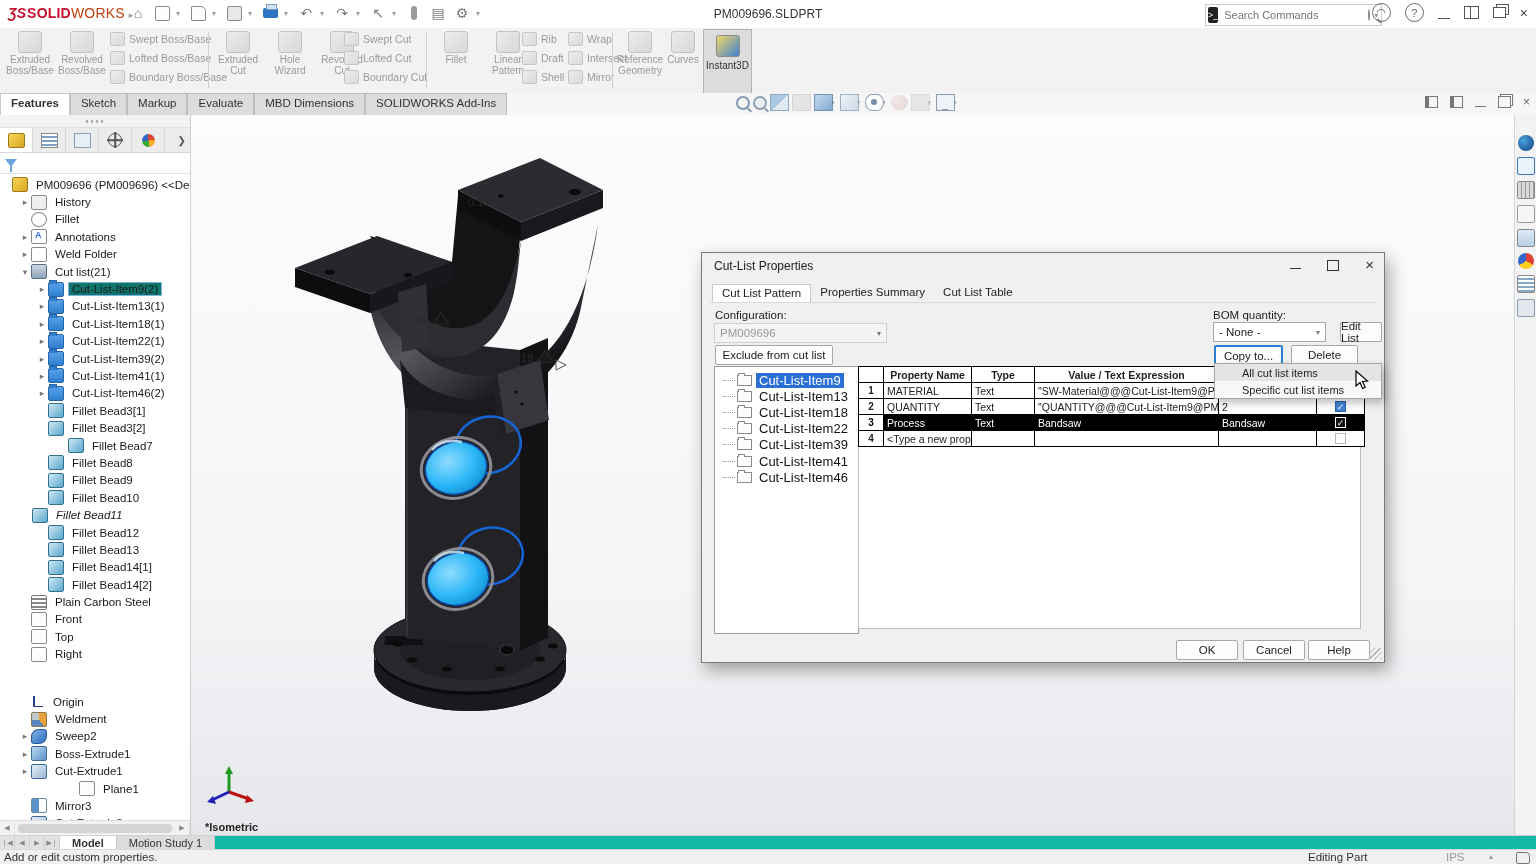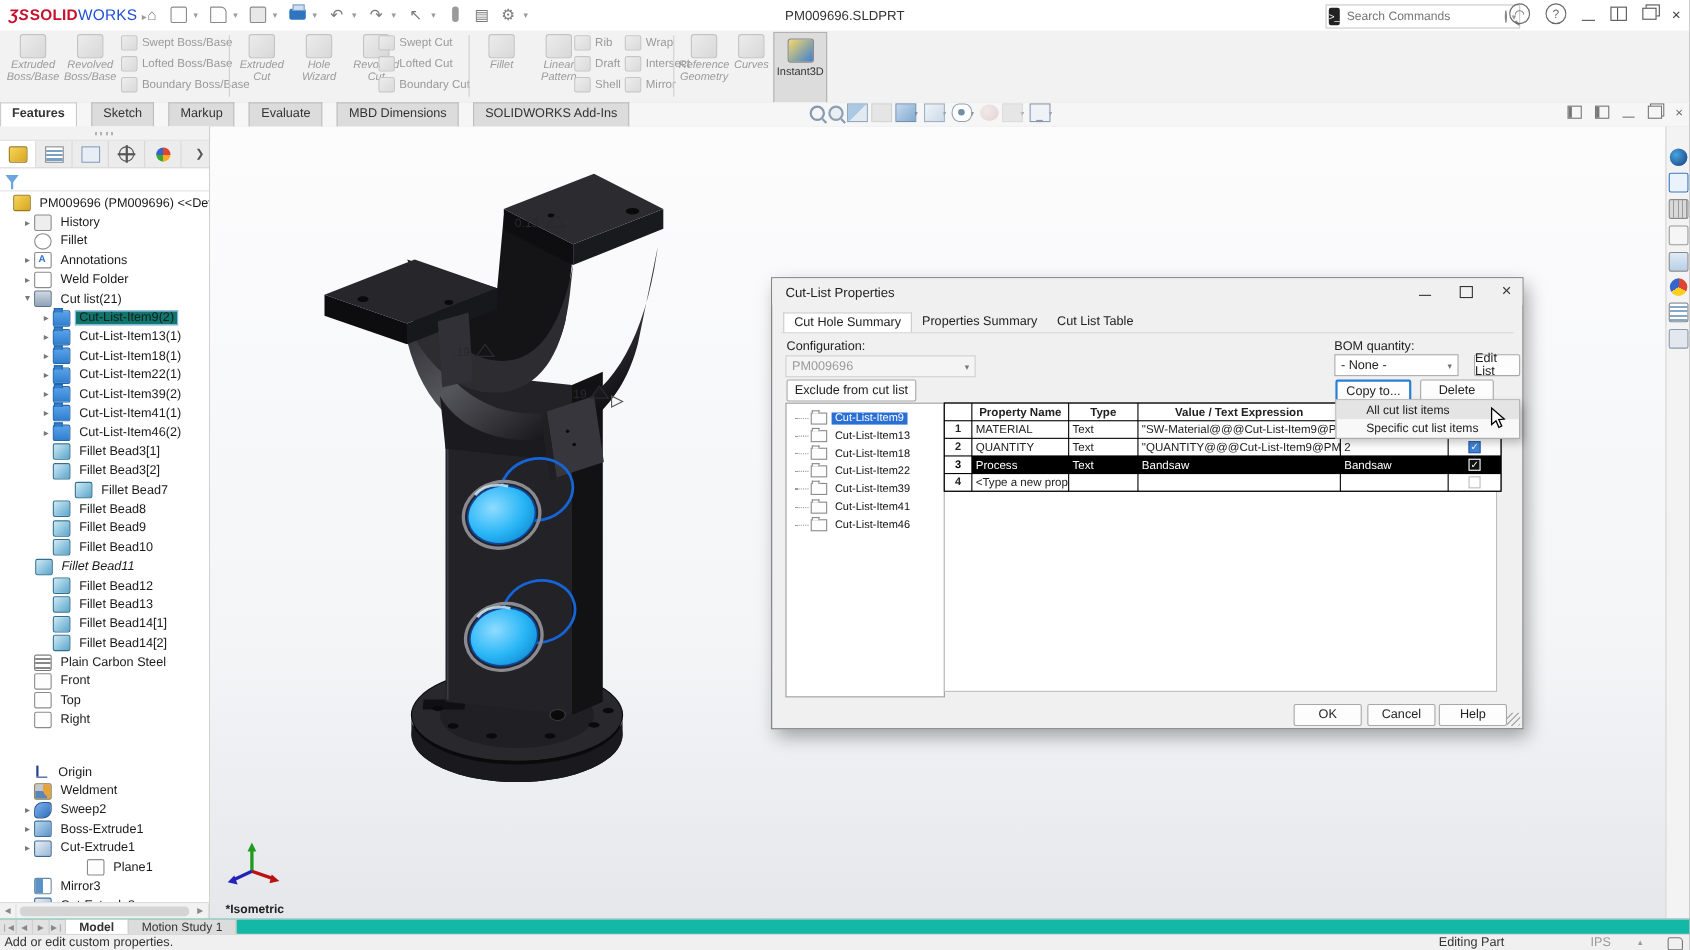--- a/index.html
+++ b/index.html
@@ -3,21 +3,21 @@
 <meta charset="utf-8">
 <style>
   html,body{margin:0;padding:0;background:#888;}
   .app{position:relative;width:1536px;height:864px;overflow:hidden;background:#fff;
        font-family:"Liberation Sans","DejaVu Sans",sans-serif;color:#222;}
 
   
   #titlebar{position:absolute;left:0;top:0;width:1536px;height:28px;background:#fff;border-bottom:1px solid #e3e3e3;}
   .sw-logo{position:absolute;left:8px;top:5px;font-size:14px;font-weight:bold;color:#c8102e;letter-spacing:.2px;}
   .sw-logo .lt{color:#c8102e;font-style:italic;}
-  .sw-logo .works{color:#1d4ed8;font-weight:normal;}
+  .sw-logo .works{color:#c2410c;font-weight:normal;}
   .qbar{position:absolute;left:128px;top:3px;display:flex;align-items:center;gap:4px;}
   .qbtn{display:inline-flex;align-items:center;justify-content:center;width:20px;height:20px;color:#7a7a7a;font-size:14px;}
   .qcaret{color:#9a9a9a;font-size:8px;width:8px;}
   .ic-box{display:inline-block;width:13px;height:13px;border:1.5px solid #8a8a8a;border-radius:2px;background:#fdfdfd;}
   .ic-print{display:inline-block;width:15px;height:10px;background:#2f74c0;border-radius:2px;position:relative;}
   .ic-print:before{content:"";position:absolute;left:3px;top:-4px;width:9px;height:4px;background:#cfe0f2;border:1px solid #7a9cc0;}
   .ic-pill{display:inline-block;width:6px;height:14px;border-radius:3px;background:#9a9a9a;}
   .doc-title{position:absolute;left:0;right:0;top:7px;text-align:center;font-size:12px;color:#333;pointer-events:none;}
   .searchbox{position:absolute;left:1205px;top:4px;width:175px;height:20px;border:1px solid #c9c9c9;background:#fff;display:flex;align-items:center;}
   .search-chip{width:16px;height:16px;background:#222;color:#fff;font-size:9px;display:flex;align-items:center;justify-content:center;margin:0 4px 0 2px;border-radius:2px;}
@@ -29,36 +29,36 @@
   .win-min{width:12px;height:12px;border-bottom:1.5px solid #555;}
   .win-split{width:13px;height:11px;border:1.5px solid #555;position:relative;}
   .win-split:before{content:"";position:absolute;left:5px;top:0;bottom:0;width:1.5px;background:#555;}
   .win-casc{width:11px;height:9px;border:1.5px solid #555;position:relative;background:#fff;box-shadow:3px -3px 0 -1px #fff,3px -3px 0 0 #555;}
   .win-x{font-size:14px;color:#444;line-height:10px;}
 
   
   #ribbon{position:absolute;left:0;top:28px;width:1536px;height:65px;background:#f2f2f2;border-bottom:1px solid #d5d5d5;}
   .rgroup{position:absolute;top:0;height:64px;}
   .rsep{position:absolute;top:4px;width:1px;height:56px;background:#d0d0d0;}
-  .rbig{display:flex;font-style:italic;}
+  .rbig{display:flex;}
   .bigbtn{width:50px;padding:3px 1px 0 1px;display:flex;flex-direction:column;align-items:center;gap:1px;}
   .bicon{width:22px;height:20px;border:1px solid #c3c3c3;border-radius:3px;background:linear-gradient(135deg,#ececec,#d8d8d8);}
   .blabel{font-size:10px;line-height:11px;color:#9a9a9a;text-align:center;}
   .rsmall{position:absolute;top:3px;display:flex;flex-direction:column;gap:3px;}
   .smallbtn{display:flex;align-items:center;height:16px;gap:4px;}
   .sicon{width:13px;height:12px;border:1px solid #c6c6c6;border-radius:2px;background:linear-gradient(135deg,#ededed,#dadada);flex:none;}
   .slabel{font-size:10.5px;color:#9a9a9a;white-space:nowrap;}
   .rib-caret{position:absolute;top:76px;font-size:8px;color:#a0a0a0;}
   #instant3d{position:absolute;left:703px;top:1px;width:47px;height:62px;background:#dcdcdc;border:1px solid #b2b2b2;display:flex;flex-direction:column;align-items:center;padding-top:5px;gap:3px;}
   #instant3d .bicon{background:linear-gradient(135deg,#f5d96a,#3f7fd0);border-color:#8a8a8a;}
   #instant3d .blabel{color:#333;}
 
   
   #tabstrip{position:absolute;left:0;top:93px;width:1536px;height:22px;background:#f6f6f7;border-bottom:1px solid #dadada;}
-  .dtabs{position:absolute;left:0;top:0;display:flex;height:34px;gap:13px;}
+  .dtabs{position:absolute;left:0;top:0;display:flex;height:34px;}
   .dtab{padding:3px 10px 0 10px;font-size:11.5px;color:#333;background:#dcdcdc;border:1px solid #bdbdbd;border-bottom:none;}
   .dtab.active{background:#fff;font-weight:bold;border-color:#c9c9c9;}
   .hud{position:absolute;left:736px;top:1px;display:flex;align-items:center;gap:5px;}
   .hicon{width:17px;height:15px;position:relative;opacity:.85;}
   .hcaret{font-size:7px;color:#9a9a9a;margin-left:-2px;}
   .hic-zoom-fit,.hic-zoom-area{border:2px solid #6f8aa5;border-radius:50%;width:10px;height:10px;}
   .hic-zoom-fit:after,.hic-zoom-area:after{content:"";position:absolute;width:5px;height:2px;background:#6f8aa5;transform:rotate(45deg);left:9px;top:11px;}
   .hic-zoom-area{border-color:#7d93a8;background:#e8eef4;}
   .hic-section-view{background:linear-gradient(135deg,#9ec2e0 50%,#dfe8f0 50%);border:1px solid #7f9ab3;}
   .hic-previous-view{background:#e3e3e3;border:1px solid #cfcfcf;}
@@ -173,21 +173,21 @@
   .combo{position:absolute;height:18px;background:#fff;border:1px solid #a8a8a8;display:flex;align-items:center;padding-left:5px;font-size:11.5px;}
   .combo .car{margin-left:auto;padding-right:5px;color:#777;font-size:8px;}
   .combo.disabled{background:#f4f4f4;color:#9a9a9a;border-color:#cfcfcf;}
   .btn{position:absolute;height:18px;background:#fdfdfd;border:1px solid #a8a8a8;border-radius:2px;display:flex;align-items:center;justify-content:center;font-size:11.5px;color:#222;}
   .btn.focus{border:2px solid #2a7fd4;}
   .dtreepane{position:absolute;left:12px;top:113px;width:143px;height:261px;background:#fff;border:1px solid #9a9a9a;overflow:hidden;padding-top:5px;}
   .dti{display:flex;align-items:center;height:16.2px;padding-left:8px;}
   .dti .dots{width:12px;border-bottom:1px dotted #9a9a9a;margin-right:2px;}
   .dti .fold{width:13px;height:9px;background:#fdfdfd;border:1px solid #8a8a8a;position:relative;margin-right:4px;flex:none;}
   .dti .fold:before{content:"";position:absolute;left:0;top:-3px;width:5px;height:2px;background:#fdfdfd;border:1px solid #8a8a8a;border-bottom:none;}
-  .dti .dlabel{font-size:10px;color:#111;padding:0 3px;white-space:nowrap;}
+  .dti .dlabel{font-size:13px;color:#111;padding:0 3px;white-space:nowrap;}
   .dti.sel .dlabel{background:#2a6fd4;color:#fff;}
   .tablewrap{position:absolute;left:156px;top:113px;width:501px;height:261px;background:#fff;border:1px solid #bdbdbd;}
   .cl-table{position:absolute;left:-1px;top:-1px;display:grid;grid-template-columns:24px 87px 62px 183px 97px 47px;border:1px solid #000;background:#000;grid-gap:1px;}
   .cell{background:#fff;height:15px;font-size:10.5px;display:flex;align-items:center;padding:0 3px;overflow:hidden;white-space:nowrap;}
   .cell.hd{font-weight:bold;justify-content:center;font-size:10.5px;}
   .cell.cnum{justify-content:center;font-weight:bold;font-size:10px;}
   .clrow{display:contents;}
   .clrow.sel .cell{background:#000;color:#fff;}
   .clrow.sel .cell.cnum{background:#fff;color:#000;}
   .ccheck{justify-content:center;}
@@ -796,21 +796,21 @@
     <div class="dlg-title">
       <span class="txt">Cut-List Properties</span>
       <span class="dlg-btns">
         <span class="dlg-min"></span>
         <span class="dlg-max"></span>
         <span class="dlg-x">×</span>
       </span>
     </div>
     <div class="dlg-tabs">
 
-    <span class="dlg-tab active"><span>Cut Hole Summary</span></span>
+    <span class="dlg-tab active"><span>Cut List Pattern</span></span>
         <span class="dlg-tab"><span>Properties Summary</span></span>
         <span class="dlg-tab"><span>Cut List Table</span></span>
       </div>
     <div class="dlg-tabline"></div>
 
     <span class="lbl" style="left:13px;top:56px;">Configuration:</span>
     <div class="combo disabled" style="left:12px;top:70px;width:166px;">
       <span>PM009696</span>
         <span class="car">▾</span>
     </div>

